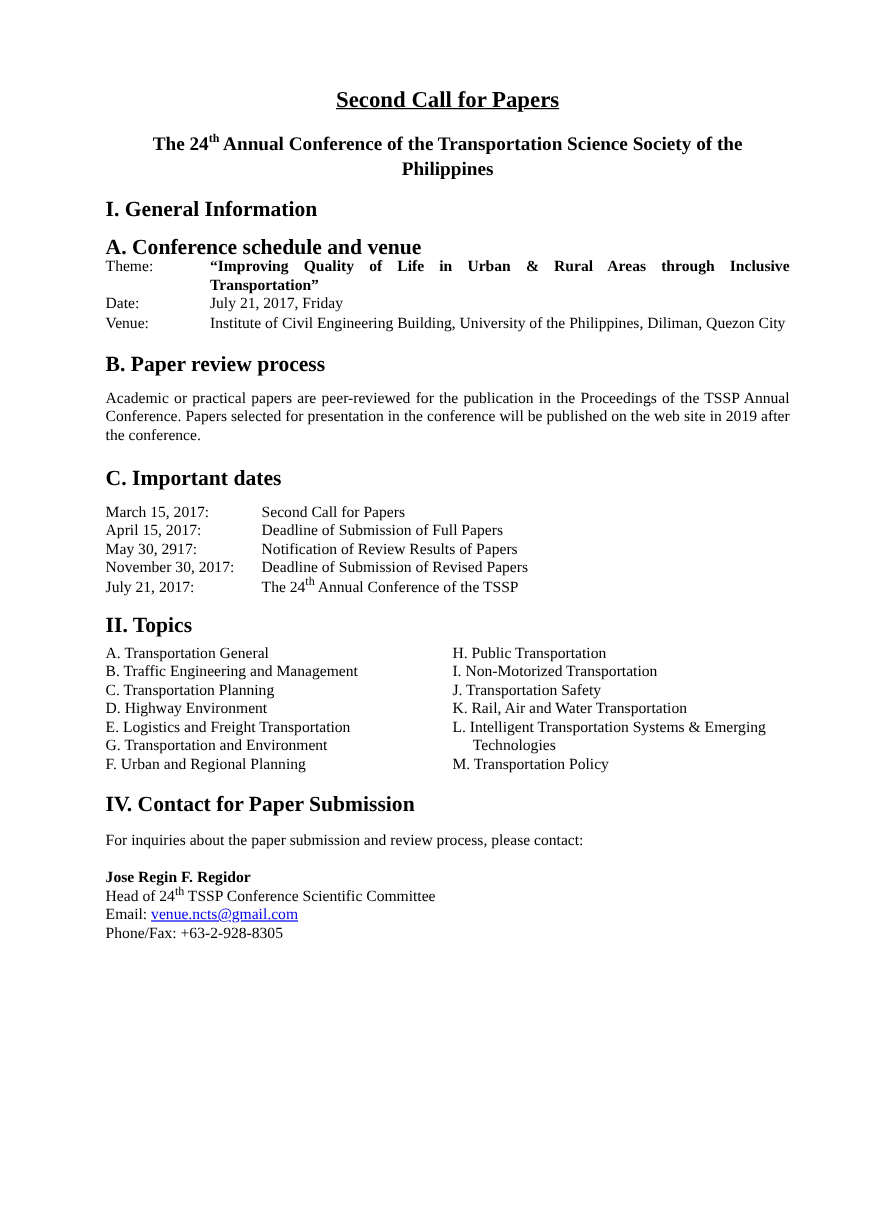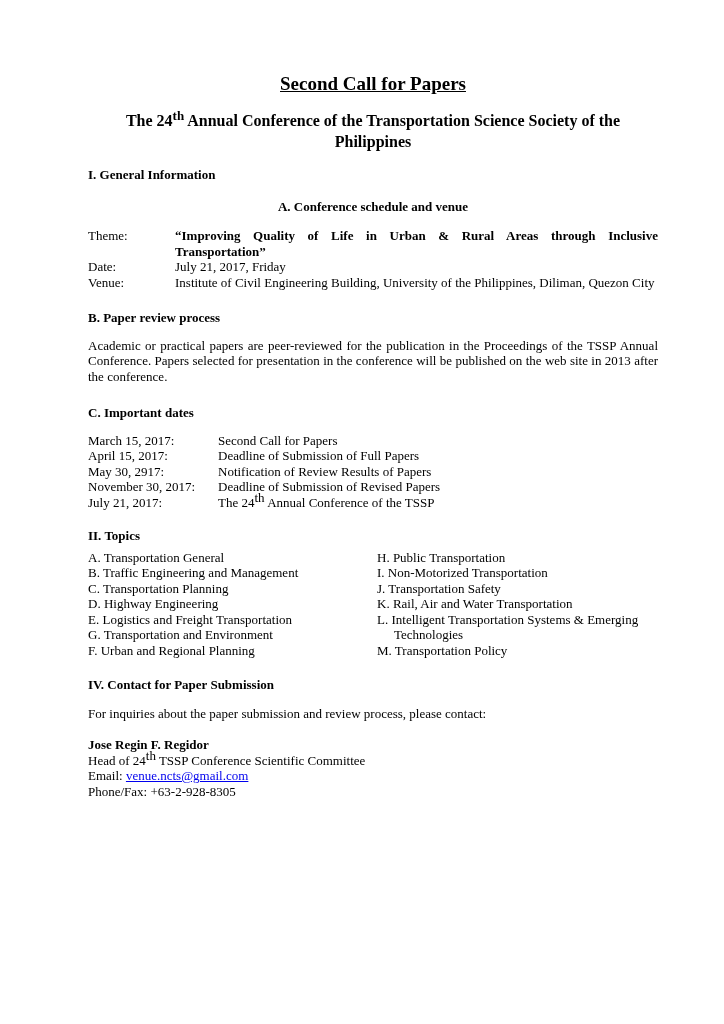--- a/index.html
+++ b/index.html
@@ -14,54 +14,54 @@
     box-sizing: border-box;
     background: var(--page-bg, #ffffff);
     color: var(--text-color, #000000);
     font-family: "Liberation Serif", "DejaVu Serif", serif;
     font-size: 13px;
     line-height: 15.5px;
     padding: 72px 66px 0 88px;
     overflow: hidden;
   }
   sup {
-    font-size: 13px;
+    font-size: 10px;
     line-height: 0;
     vertical-align: super;
   }
   .doc-title {
     margin: 0;
     font-size: 19px;
     line-height: 23px;
     font-weight: bold;
     text-decoration: underline;
     text-align: center;
   }
   .doc-subtitle {
     margin: 15px 0 0 0;
     font-size: 16px;
     line-height: 21px;
     font-weight: bold;
     text-align: center;
   }
   .heading {
     margin: 0;
-    font-size: 13px;
+    font-size: 18px;
     line-height: 15.5px;
     font-weight: bold;
   }
   #h-general  { margin-top: 15px; }
-  #h-schedule { margin-top: 16px; text-align: center; }
+  #h-schedule { margin-top: 16px; }
   #h-review   { margin-top: 20px; }
   #h-dates    { margin-top: 21px; }
   #h-topics   { margin-top: 18px; }
   #h-format   { margin-top: 36px; }
   #h-contact  { margin-top: 19px; }
 
-  .schedule { margin-top: 14px; }
+  .schedule { }
   .kv-row { display: flex; }
   .kv-label { flex: 0 0 87px; }
   .kv-value { flex: 1; }
   .kv-value.bold { font-weight: bold; }
   .just { text-align: justify; }
 
   .para { margin-top: 12px; }
   .para-intro { margin-top: 13px; }
 
   .dates-list { margin-top: 12px; }
@@ -112,21 +112,21 @@
       <div class="kv-value">July 21, 2017, Friday</div>
     </div>
     <div class="kv-row">
       <div class="kv-label">Venue:</div>
       <div class="kv-value just">Institute of Civil Engineering Building, University of the Philippines, Diliman, Quezon City</div>
     </div>
   </div>
 
   <h3 class="heading" id="h-review">B. Paper review process</h3>
 
-  <div class="para just">Academic or practical papers are peer-reviewed for the publication in the Proceedings of the TSSP Annual Conference. Papers selected for presentation in the conference will be published on the web site in 2013 after the conference.</div>
+  <div class="para just">Academic or practical papers are peer-reviewed for the publication in the Proceedings of the TSSP Annual Conference. Papers selected for presentation in the conference will be published on the web site in 2019 after the conference.</div>
 
   <h3 class="heading" id="h-dates">C. Important dates</h3>
 
   <div class="dates-list">
     <div class="date-row">
       <div class="date-label">March 15, 2017:</div>
       <div class="date-event">Second Call for Papers</div>
     </div>
     <div class="date-row">
       <div class="date-label">April 15, 2017:</div>
@@ -146,21 +146,21 @@
     </div>
   </div>
 
   <h3 class="heading" id="h-topics">II. Topics</h3>
 
   <div class="topics-cols">
     <div class="topics-col-left">
       <div class="topic-item">A. Transportation General</div>
       <div class="topic-item">B. Traffic Engineering and Management</div>
       <div class="topic-item">C. Transportation Planning</div>
-      <div class="topic-item">D. Highway Engineering</div>
+      <div class="topic-item">D. Highway Environment</div>
       <div class="topic-item">E. Logistics and Freight Transportation</div>
       <div class="topic-item">G. Transportation and Environment</div>
       <div class="topic-item">F. Urban and Regional Planning</div>
     </div>
     <div class="topics-col-right">
       <div class="topic-item">H. Public Transportation</div>
       <div class="topic-item">I. Non-Motorized Transportation</div>
       <div class="topic-item">J. Transportation Safety</div>
       <div class="topic-item">K. Rail, Air and Water Transportation</div>
       <div class="topic-item">L. Intelligent Transportation Systems &amp; Emerging Technologies</div>

